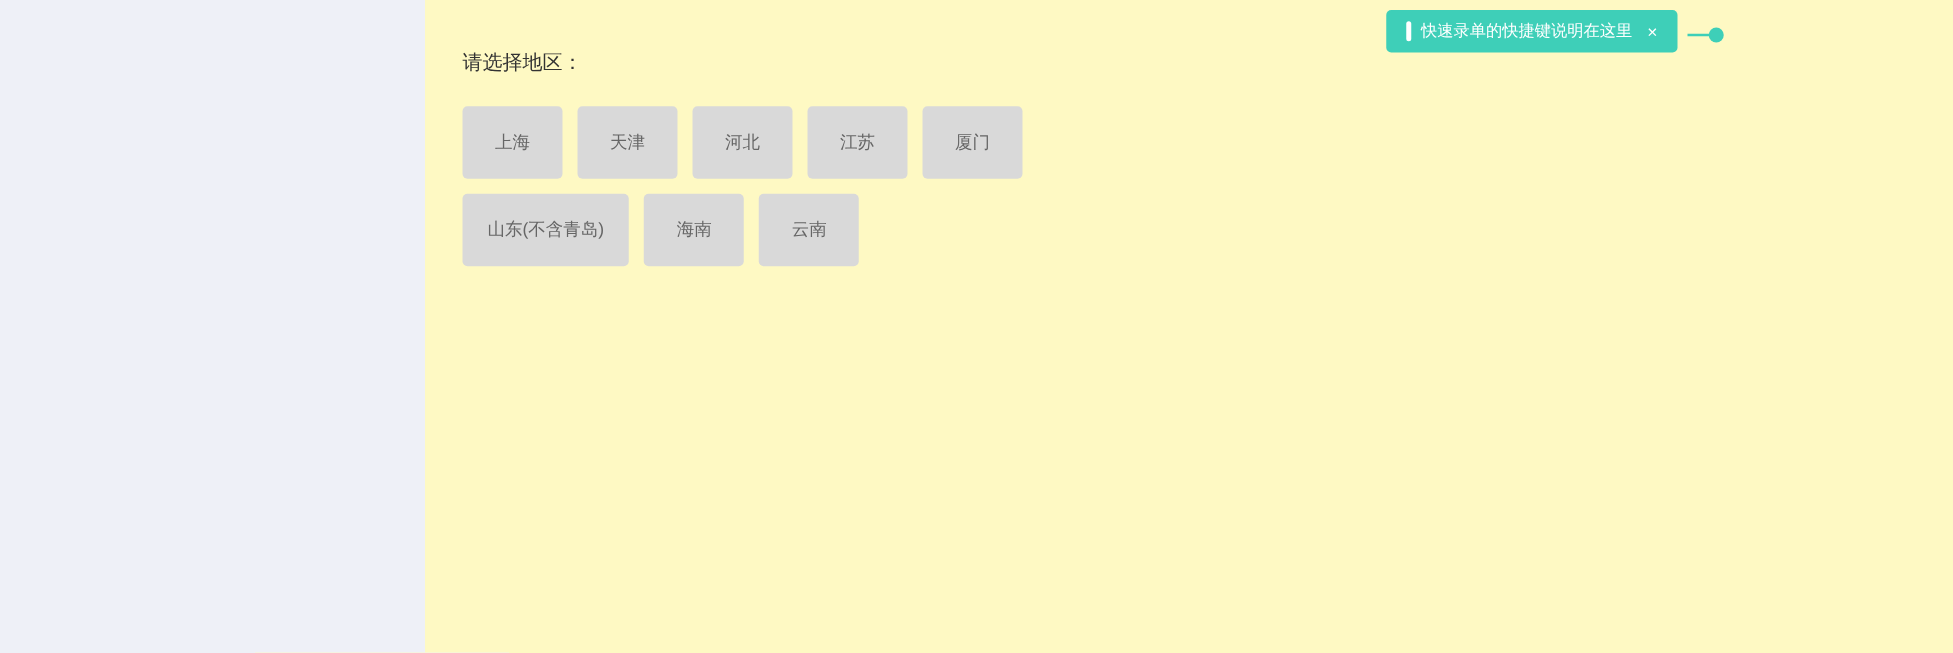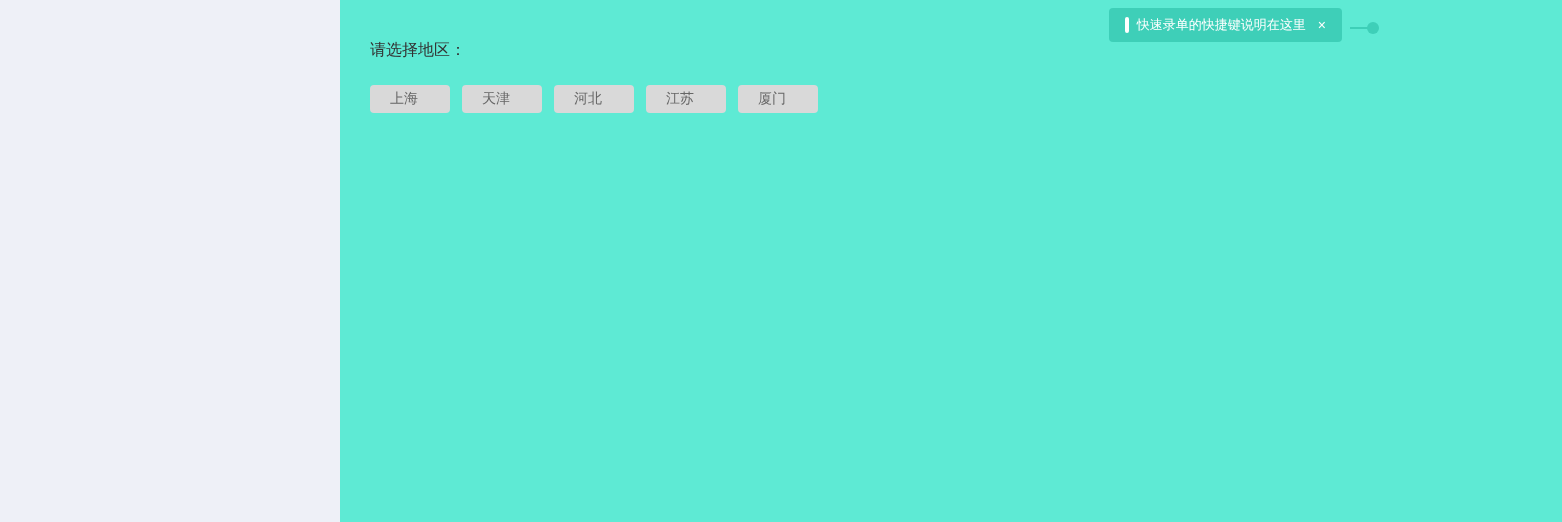--- a/index.html
+++ b/index.html
@@ -25,21 +25,21 @@
       height: 522px;
       background: #eef0f7;
     }
 
     .main-content {
       position: absolute;
       left: 340px;
       top: 0;
       width: 1222px;
       height: 522px;
-      background: #5eead4;
+      background: #fef9c3;
     }
 
     .region-section {
       padding: 40px 30px 30px 30px;
     }
 
     .section-title {
       font-size: 16px;
       color: #333333;
       margin-bottom: 24px;
@@ -52,24 +52,24 @@
       gap: 12px;
       margin-bottom: 12px;
     }
 
     .region-btn {
       background: #d9d9d9;
       border: none;
       border-radius: 4px;
       color: #666666;
       font-size: 14px;
-      padding: 5px 20px;
+      padding: 20px 20px;
       cursor: pointer;
       min-width: 80px;
-      text-align: left;
+      text-align: center;
       font-family: 'Microsoft YaHei', 'PingFang SC', sans-serif;
     }
 
     
     .tooltip-banner {
       position: absolute;
       top: 8px;
       right: 220px;
       background: #3ecfb8;
       color: #ffffff;
@@ -128,20 +128,25 @@
 <div class="main-content">
   <div class="region-section">
     <div class="section-title">请选择地区：</div>
     <div class="region-buttons-row">
       <button class="region-btn">上海</button>
       <button class="region-btn">天津</button>
       <button class="region-btn">河北</button>
       <button class="region-btn">江苏</button>
       <button class="region-btn">厦门</button>
     </div>
+    <div class="region-buttons-row">
+      <button class="region-btn">山东(不含青岛)</button>
+      <button class="region-btn">海南</button>
+      <button class="region-btn">云南</button>
+    </div>
   </div>
 </div>
 
 <div class="tooltip-banner">
   <span class="bar-indicator"></span>
   <span>快速录单的快捷键说明在这里</span>
   <button class="close-btn">×</button>
 </div>
 
 <div class="tooltip-line"></div>

